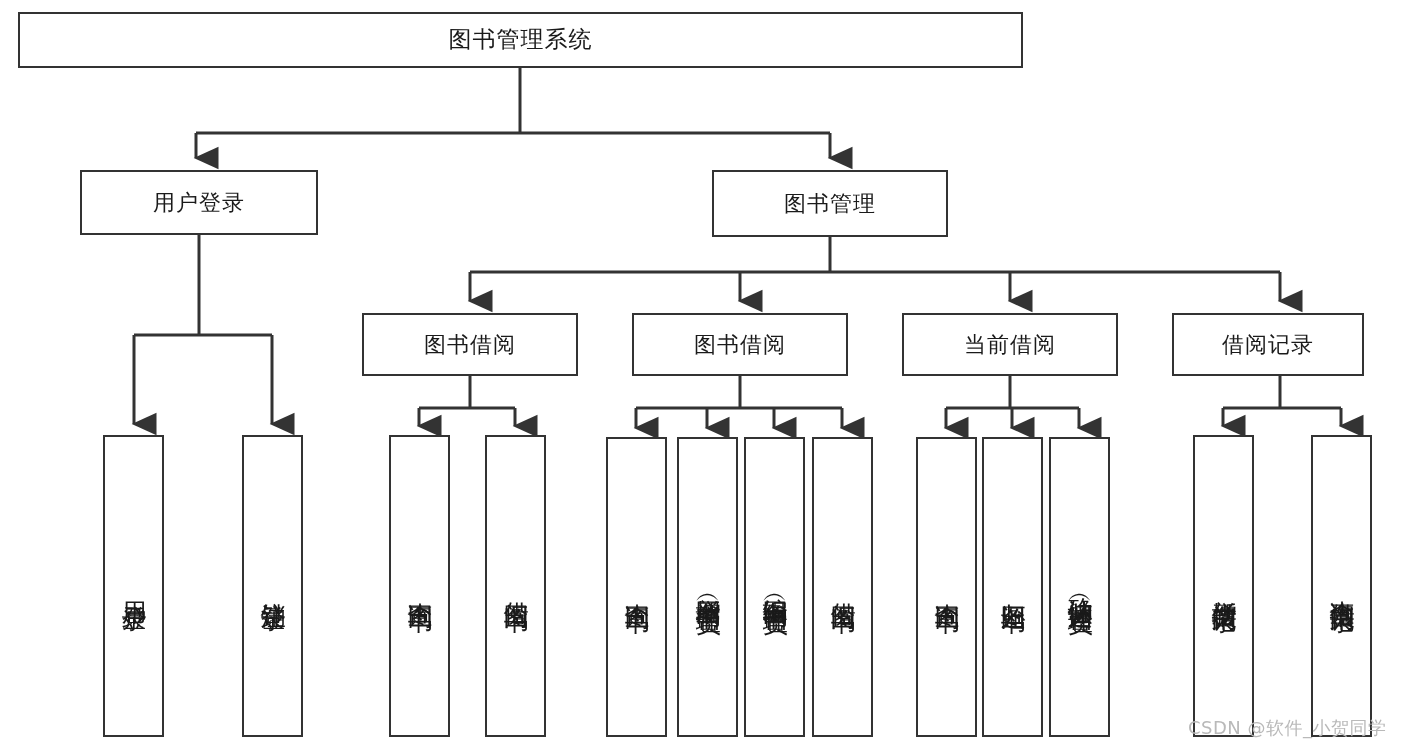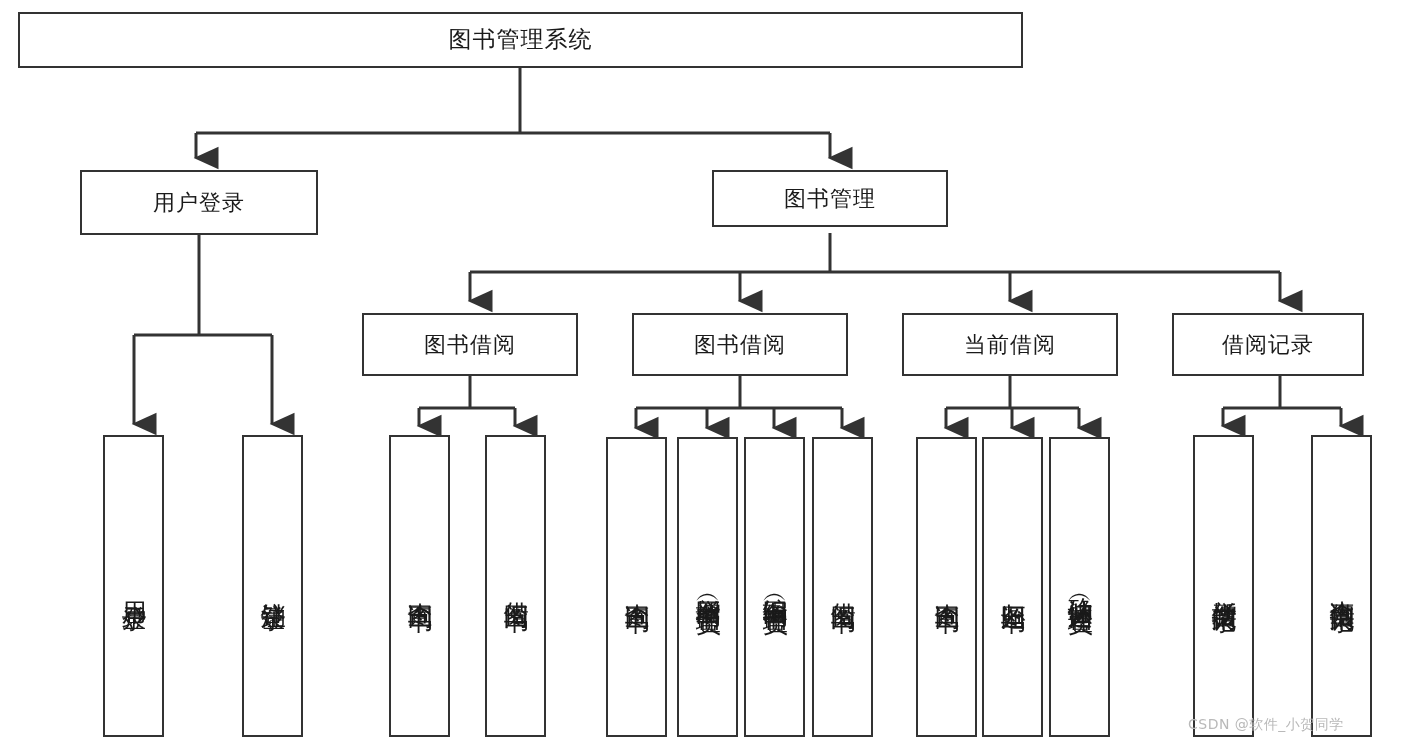--- a/index.html
+++ b/index.html
@@ -61,21 +61,21 @@
     left: 0;
     top: 0;
     width: 1405px;
     height: 747px;
     pointer-events: none;
   }
   .watermark {
     position: absolute;
     left: 1188px;
     top: 716px;
-    font-size: 14px;
+    font-size: 18px;
     color: #b9b9b9;
     white-space: nowrap;
     letter-spacing: 0.5px;
   }
 </style>
 </head>
 <body>
 
 <div id="canvas">
 
@@ -130,21 +130,21 @@
   </svg>
 
   <div class="node horiz root" style="left:18px; top:12px; width:1005px; height:56px;">
     <span class="label">图书管理系统</span>
   </div>
 
   <div class="node horiz" style="left:80px; top:170px; width:238px; height:65px;">
     <span class="label">用户登录</span>
   </div>
 
-  <div class="node horiz" style="left:712px; top:170px; width:236px; height:57px;">
+  <div class="node horiz" style="left:712px; top:170px; width:236px; height:67px;">
     <span class="label">图书管理</span>
   </div>
 
   <div class="node horiz" style="left:362px; top:313px; width:216px; height:63px;">
     <span class="label">图书借阅</span>
   </div>
 
   <div class="node horiz" style="left:632px; top:313px; width:216px; height:63px;">
     <span class="label">图书借阅</span>
   </div>

